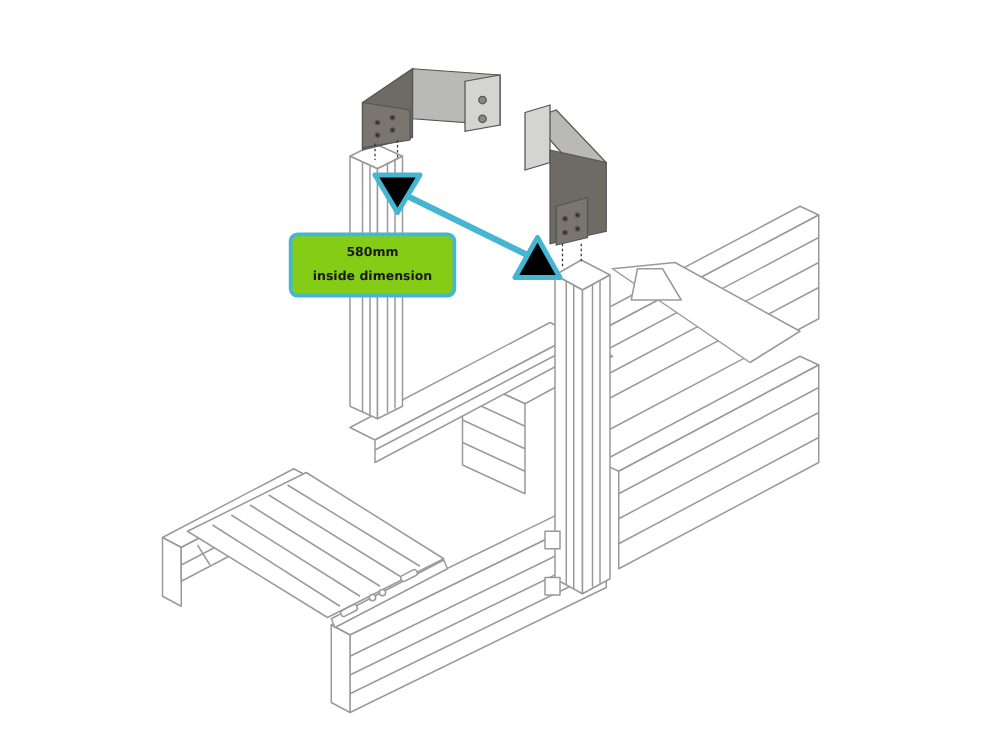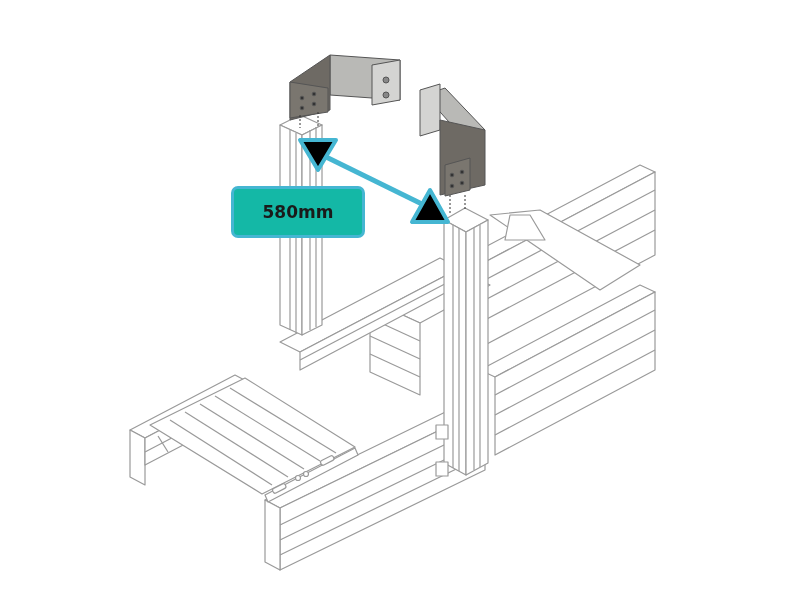--- a/index.html
+++ b/index.html
@@ -1,22 +1,22 @@
 <!DOCTYPE html>
 <html><head>
 <meta charset="utf-8">
 <style>
   html, body { margin:0; padding:0; background:#ffffff; }
   body { width:800px; height:600px; position:relative; overflow:hidden; font-family:"DejaVu Sans", sans-serif; }
   #stage { position:absolute; left:0; top:0; width:800px; height:600px; }
   .label-box {
     position:absolute; left:231px; top:186px; width:134px; height:52px;
-    border:3px solid #45b6d2; border-radius:7px; background:#14b8a6;
+    border:3px solid #45b6d2; border-radius:7px; background:#84cc16;
     box-sizing:border-box; display:flex; flex-direction:column; align-items:center; justify-content:center;
-    font-family:"DejaVu Sans", sans-serif; font-size:17px; font-weight:bold; color:#1a1a1a; line-height:19px;
+    font-family:"DejaVu Sans", sans-serif; font-size:10px; font-weight:bold; color:#1a1a1a; line-height:19px;
   }
 </style>
 </head>
 <body>
 
 <svg id="stage" viewBox="0 0 800 600" xmlns="http://www.w3.org/2000/svg">
   <g fill="#ffffff" stroke="#9a9a9a" stroke-width="1.2" stroke-linejoin="round">
 
     <g>
       <polygon points="470,255 640,165 655,172 485,262"></polygon>
@@ -141,13 +141,14 @@
 
   <g>
     <line x1="318" y1="153" x2="428" y2="207" stroke="#45b6d2" stroke-width="5"></line>
     <polygon points="300,140 336,140 318,170" fill="#000" stroke="#45b6d2" stroke-width="4" stroke-linejoin="round"></polygon>
     <polygon points="430,190 412,222 448,222" fill="#000" stroke="#45b6d2" stroke-width="4" stroke-linejoin="round"></polygon>
   </g>
 </svg>
 
 <div class="label-box">
   <span>580mm</span>
+  <span>inside dimension</span>
 </div>
 
 </body></html>

